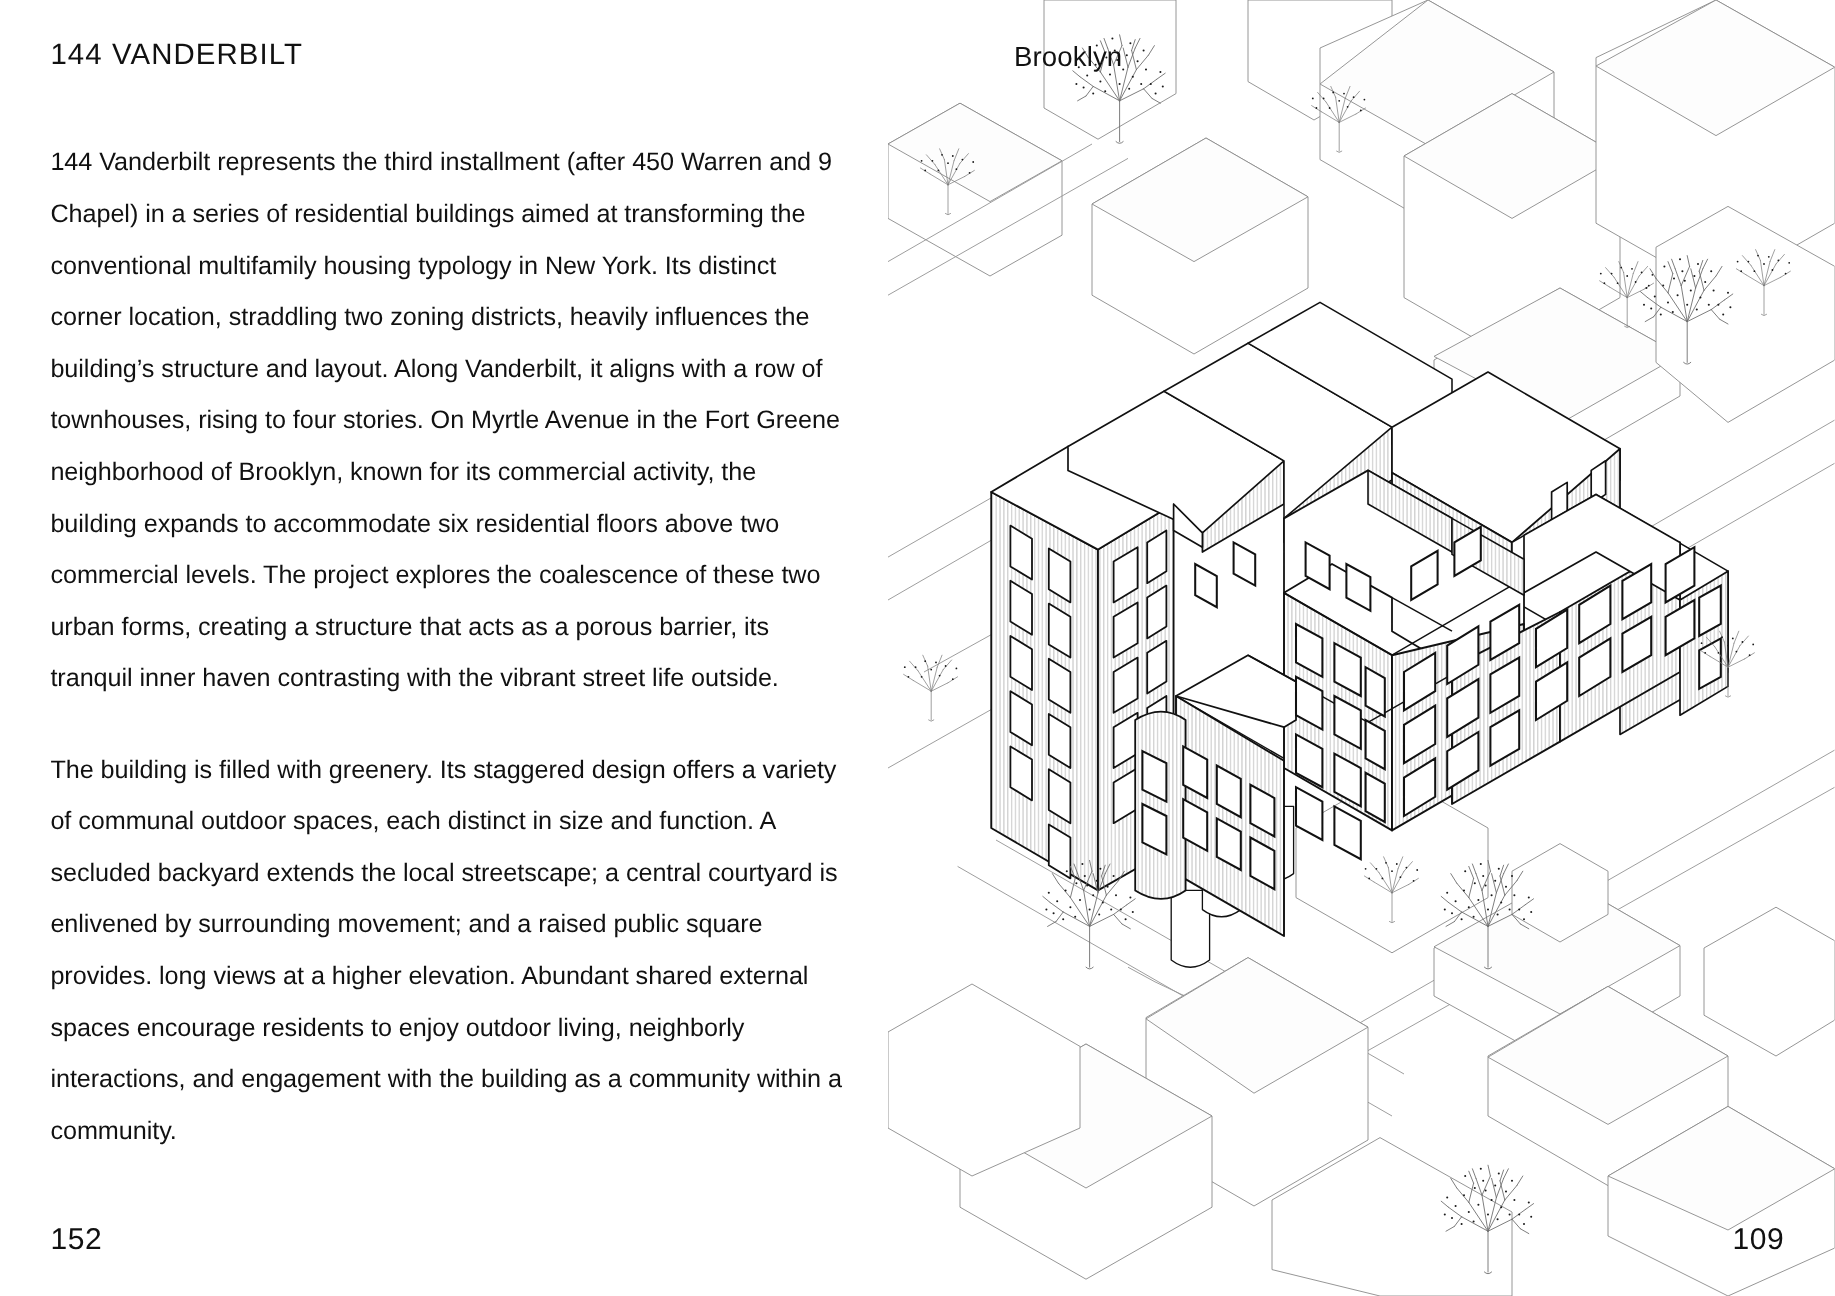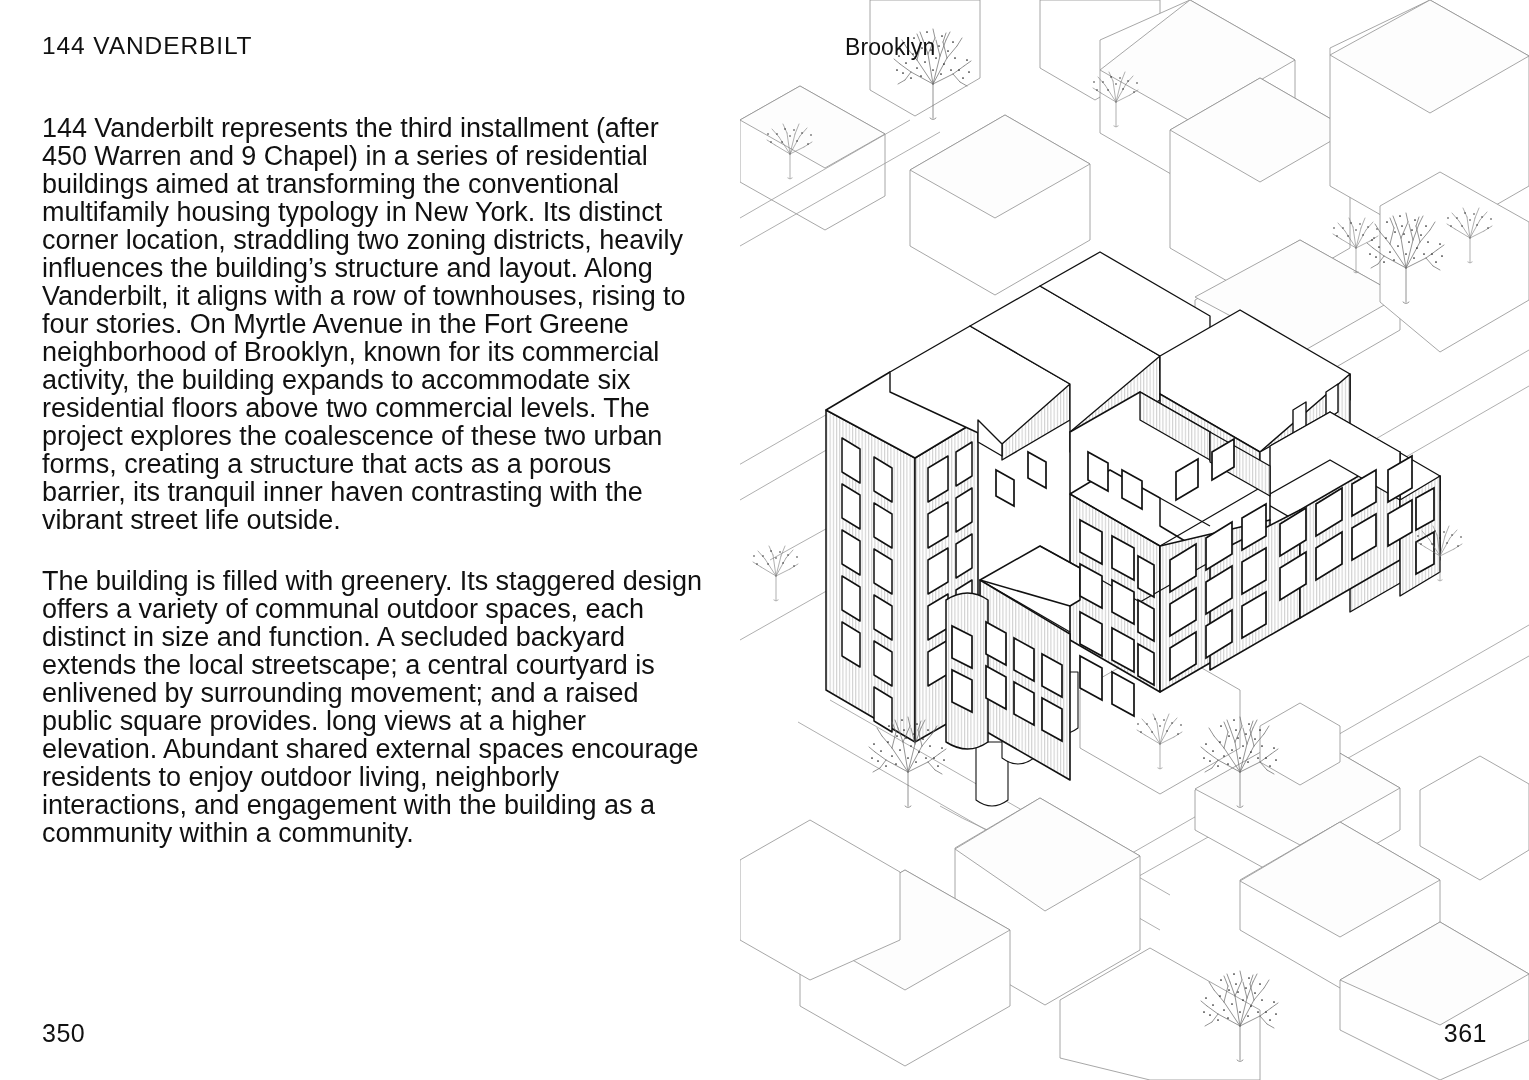--- a/index.html
+++ b/index.html
@@ -24,22 +24,22 @@
     font-size:24.5px;
     letter-spacing:0.9px;
     line-height:32px;
     font-weight:400;
     white-space:nowrap;
   }
   .body-block{
     position:absolute;left:42px;top:114px;width:660px;
   }
   .para{
-    font-size:27px;
-    line-height:28px;
+    font-size:21px;
+    line-height:43px;
     letter-spacing:-0.05px;
     margin:0 0 33px 0;
     white-space:pre-line;
   }
   .folio{
     position:absolute;bottom:32px;
     font-size:25px;
     letter-spacing:0.5px;
   }
   .folio-left{left:42px;}
@@ -66,21 +66,21 @@
 
     <div class="title-block">
       <div class="title-line">144 VANDERBILT</div>
     </div>
 
     <div class="body-block">
       <p class="para">144 Vanderbilt represents the third installment (after 450 Warren and 9 Chapel) in a series of residential buildings aimed at transforming the conventional multifamily housing typology in New York. Its distinct corner location, straddling two zoning districts, heavily influences the building’s structure and layout. Along Vanderbilt, it aligns with a row of townhouses, rising to four stories. On Myrtle Avenue in the Fort Greene neighborhood of Brooklyn, known for its commercial activity, the building expands to accommodate six residential floors above two commercial levels. The project explores the coalescence of these two urban forms, creating a structure that acts as a porous barrier, its tranquil inner haven contrasting with the vibrant street life outside.</p>
       <p class="para">The building is filled with greenery. Its staggered design offers a variety of communal outdoor spaces, each distinct in size and function. A secluded backyard extends the local streetscape; a central courtyard is enlivened by surrounding movement; and a raised public square provides. long views at a higher elevation. Abundant shared external spaces encourage residents to enjoy outdoor living, neighborly interactions, and engagement with the building as a community within a community.</p>
     </div>
 
-    <div class="folio folio-left">350</div>
+    <div class="folio folio-left">152</div>
   </div>
 
   <div class="page page-right">
 
     <div class="caption">Brooklyn</div>
 
     <div class="drawing">
       <svg viewBox="0 0 789 1080" xmlns="http://www.w3.org/2000/svg">
         <defs>
 
@@ -366,15 +366,15 @@
           <use href="#tree-sm" x="616" y="272"></use>
           <use href="#tree" x="666" y="302"></use>
           <use href="#tree-sm" x="730" y="262"></use>
           <use href="#tree-sm" x="700" y="580"></use>
           <use href="#tree" x="500" y="1060"></use>
           <use href="#tree-sm" x="376" y="126"></use>
         </g>
       </svg>
     </div>
 
-    <div class="folio folio-right">361</div>
+    <div class="folio folio-right">109</div>
   </div>
 </div>
 
 </body></html>

